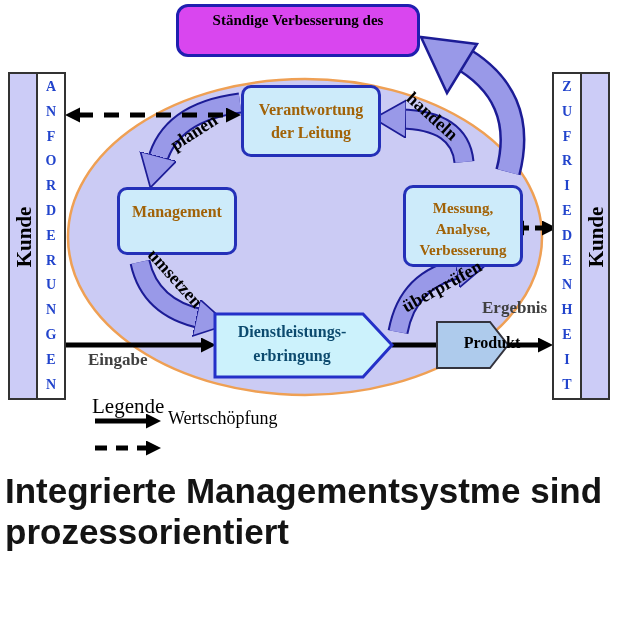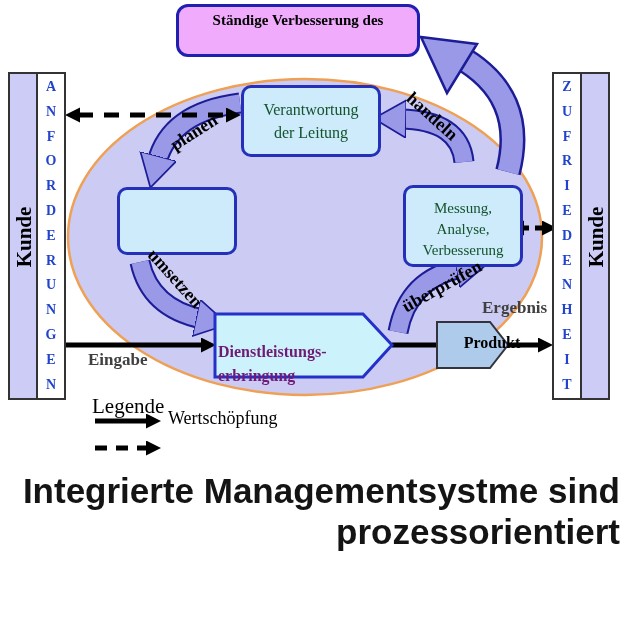--- a/index.html
+++ b/index.html
@@ -2,34 +2,34 @@
 <html><head>
 <meta charset="utf-8">
 <style>
   html,body{margin:0;padding:0;background:#fff;}
   #stage{position:relative;width:624px;height:622px;background:#fff;overflow:hidden;
          font-family:"Liberation Serif",serif;}
   #shapes{position:absolute;left:0;top:0;z-index:1;}
   .abs{position:absolute;z-index:2;}
 
   
-  .banner{left:176px;top:4px;width:238px;height:44px;background:#f0abfc;
+  .banner{left:176px;top:4px;width:238px;height:44px;background:#d946ef;
           border:3px solid #1f1fb0;border-radius:12px;text-align:center;
           font-weight:bold;font-size:15px;line-height:21px;color:#000;padding-top:3px;}
 
   
   .pbox{background:#cdebfa;border:3px solid #2430b8;border-radius:10px;
-        text-align:center;font-weight:normal;color:#14532d;}
+        text-align:center;font-weight:bold;color:#a16207;}
   .box-lead{left:241px;top:85px;width:134px;height:56px;font-size:16px;line-height:23px;padding-top:10px;}
   .box-res{left:117px;top:187px;width:114px;height:52px;font-size:16px;line-height:23px;padding-top:10px;}
   .box-meas{left:396px;top:185px;width:114px;height:66px;font-size:15px;line-height:21px;padding-top:10px;margin-left:7px;}
 
   
-  .pent-text{left:218px;top:320px;width:148px;font-weight:bold;
-             font-size:16px;line-height:24px;color:#701a75;margin-top:20px;}
+  .pent-text{left:218px;top:320px;width:148px;text-align:center;font-weight:bold;
+             font-size:16px;line-height:24px;color:#0c4a6e;}
   .prod-text{left:437px;top:334px;width:58px;text-align:center;font-weight:bold;
              font-size:16px;color:#000;margin-left:26px;}
 
   
   .bar{top:72px;width:54px;height:324px;border:2px solid #333;display:flex;background:#fff;}
   .bar-col{width:27px;height:100%;position:relative;}
   .lav{background:#ccccf7;}
   .sep-r{border-right:2px solid #333;}
   .kunde{position:absolute;left:-27px;top:152px;width:80px;height:22px;
          transform:rotate(-90deg);font-weight:bold;font-size:21px;color:#000;
@@ -45,21 +45,21 @@
   .lab-check{left:388px;top:276px;width:108px;transform:rotate(-29deg);}
 
   
   .eingabe{left:88px;top:350px;font-weight:bold;font-size:17px;color:#404040;}
   .ergebnis{left:482px;top:298px;font-weight:bold;font-size:17px;color:#404040;}
   .legende{left:92px;top:394px;font-weight:normal;font-size:21px;color:#000;}
   .wert{left:168px;top:408px;font-size:18px;color:#000;}
 
   
   .title{left:5px;top:470px;width:615px;font-family:"Liberation Sans",sans-serif;
-         font-weight:bold;font-size:35px;line-height:41px;color:#141414;text-align:right;}
+         font-weight:bold;font-size:35px;line-height:41px;color:#141414;}
 </style>
 </head>
 <body>
 
 <div id="stage">
 
   <svg id="shapes" width="624" height="622" viewBox="0 0 624 622">
     <defs>
       <marker id="mBlue" markerUnits="strokeWidth" markerWidth="2.6" markerHeight="2.6" refX="0.35" refY="1.1" orient="auto">
         <path d="M0,0 L1.9,1.1 L0,2.2 z" fill="#9999e8" stroke="#1c1c96" stroke-width="0.1"></path>
@@ -151,20 +151,21 @@
     <div class="bar-col lav">
       <div class="kunde">Kunde</div>
     </div>
   </div>
 
   <div class="abs pbox box-lead">
     <div>Verantwortung</div>
     <div>der Leitung</div>
   </div>
   <div class="abs pbox box-res">
+    <div>Management</div>
   </div>
   <div class="abs pbox box-meas">
     <div>Messung,</div>
     <div>Analyse,</div>
     <div>Verbesserung</div>
   </div>
 
   <div class="abs pent-text">
     <div>Dienstleistungs-</div>
     <div>erbringung</div>

